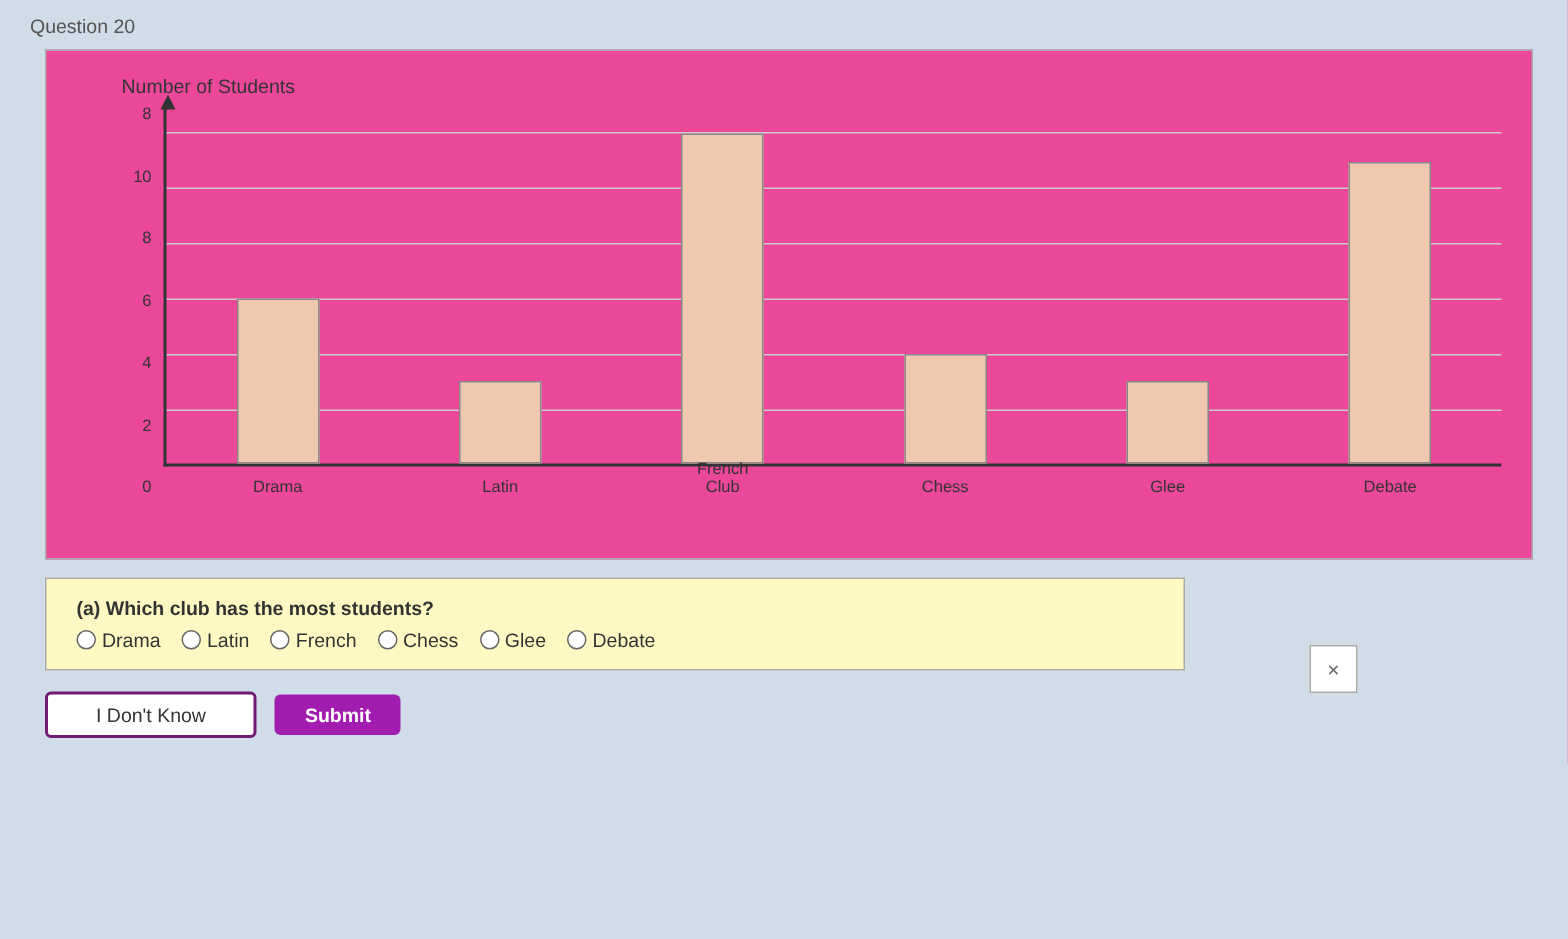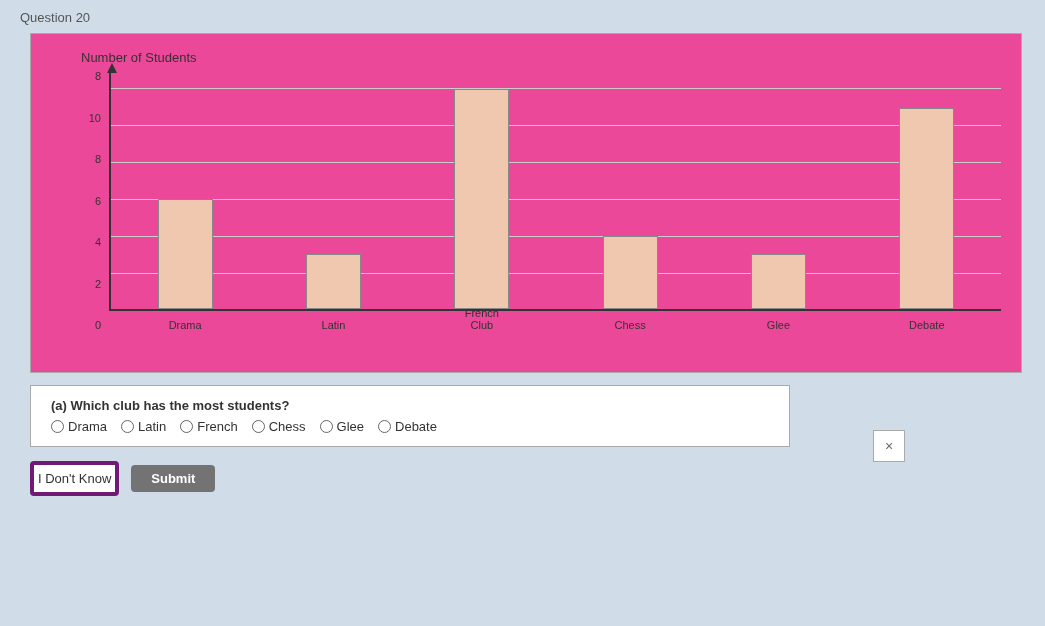--- a/index.html
+++ b/index.html
@@ -137,21 +137,21 @@
       left: 26px;
       top: -8px;
       width: 0;
       height: 0;
       border-left: 5px solid transparent;
       border-right: 5px solid transparent;
       border-bottom: 10px solid #333;
     }
 
     .answer-box {
-      background: #ffffff;
+      background: #fef9c3;
       border: 1px solid #aaa;
       width: 760px;
       margin-left: 10px;
       margin-top: 12px;
       padding: 12px 20px;
       font-size: 13px;
       color: #333;
     }
 
     .answer-box .question-part {
@@ -185,30 +185,30 @@
     .bottom-buttons {
       display: flex;
       align-items: center;
       gap: 12px;
       margin-top: 14px;
       margin-left: 10px;
     }
 
     .btn-dont-know {
       background: #fff;
-      border: 4px solid #701a75;
+      border: 2px solid #701a75;
       border-radius: 4px;
-      padding: 6px 4px;
+      padding: 6px 32px;
       font-size: 13px;
       cursor: pointer;
       color: #333;
     }
 
     .btn-submit {
-      background: #737373;
+      background: #a21caf;
       border: none;
       border-radius: 4px;
       padding: 6px 20px;
       font-size: 13px;
       cursor: pointer;
       color: #fff;
       font-weight: bold;
     }
 
     .close-btn {

